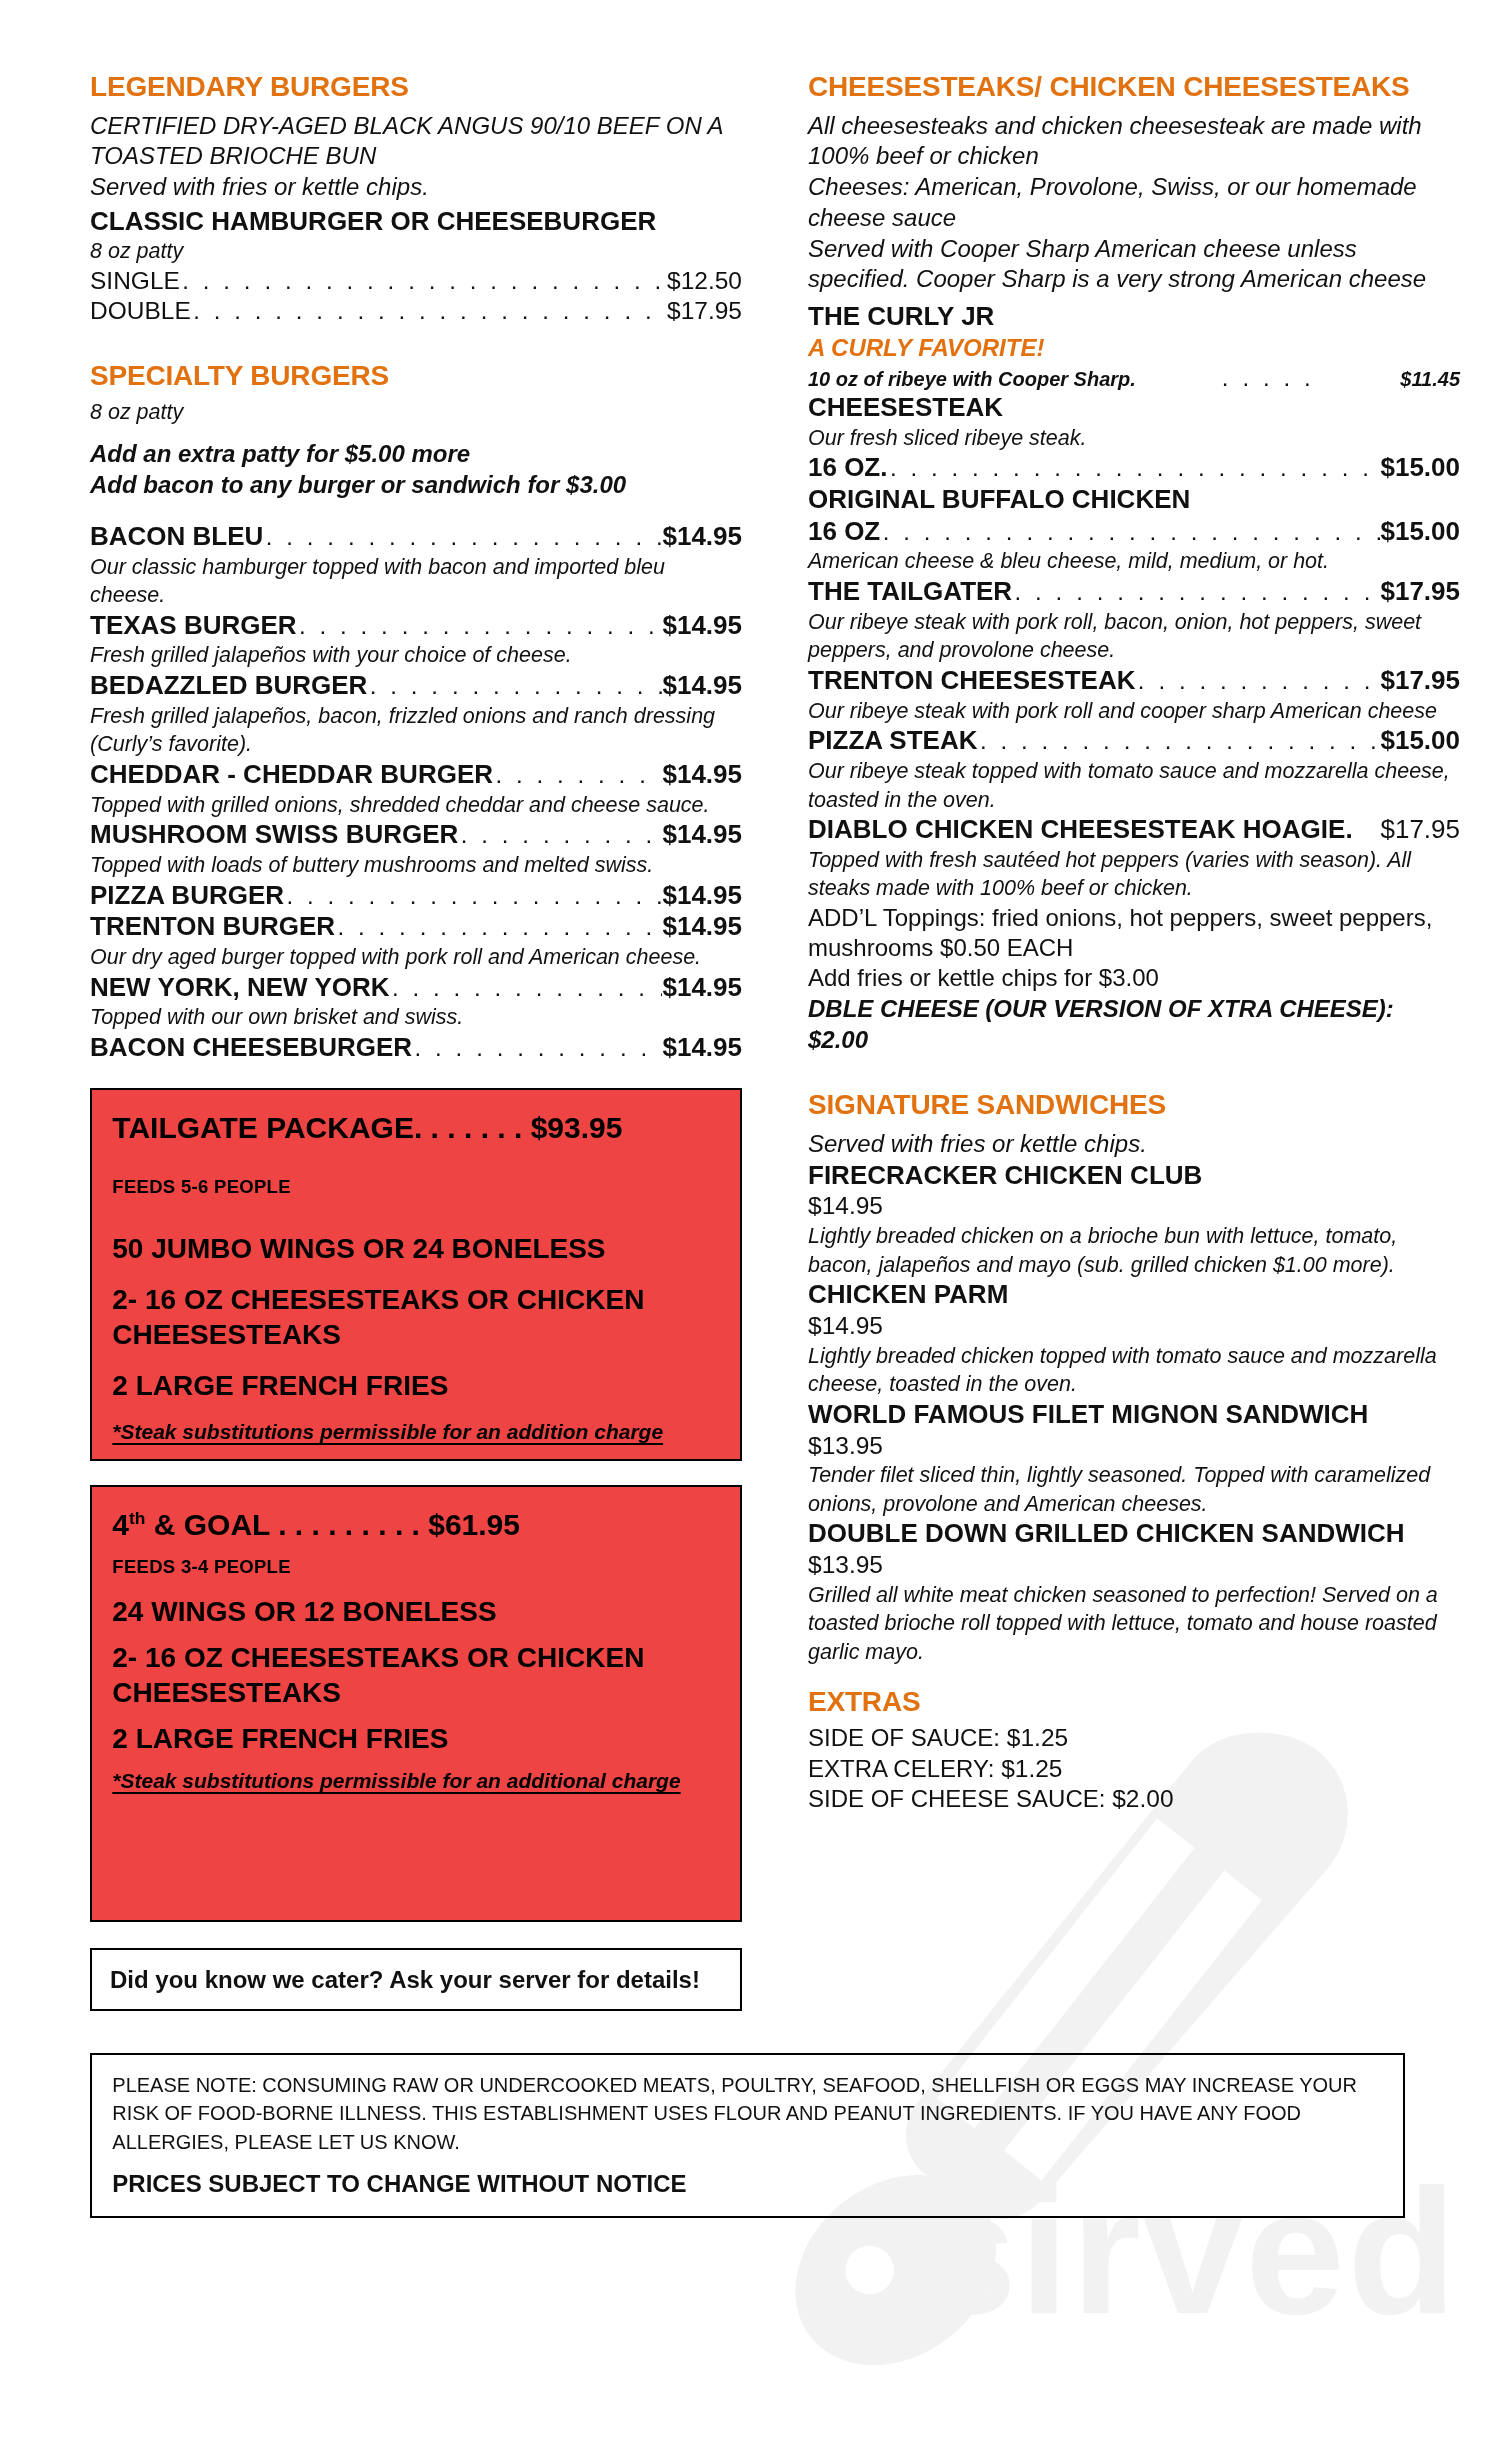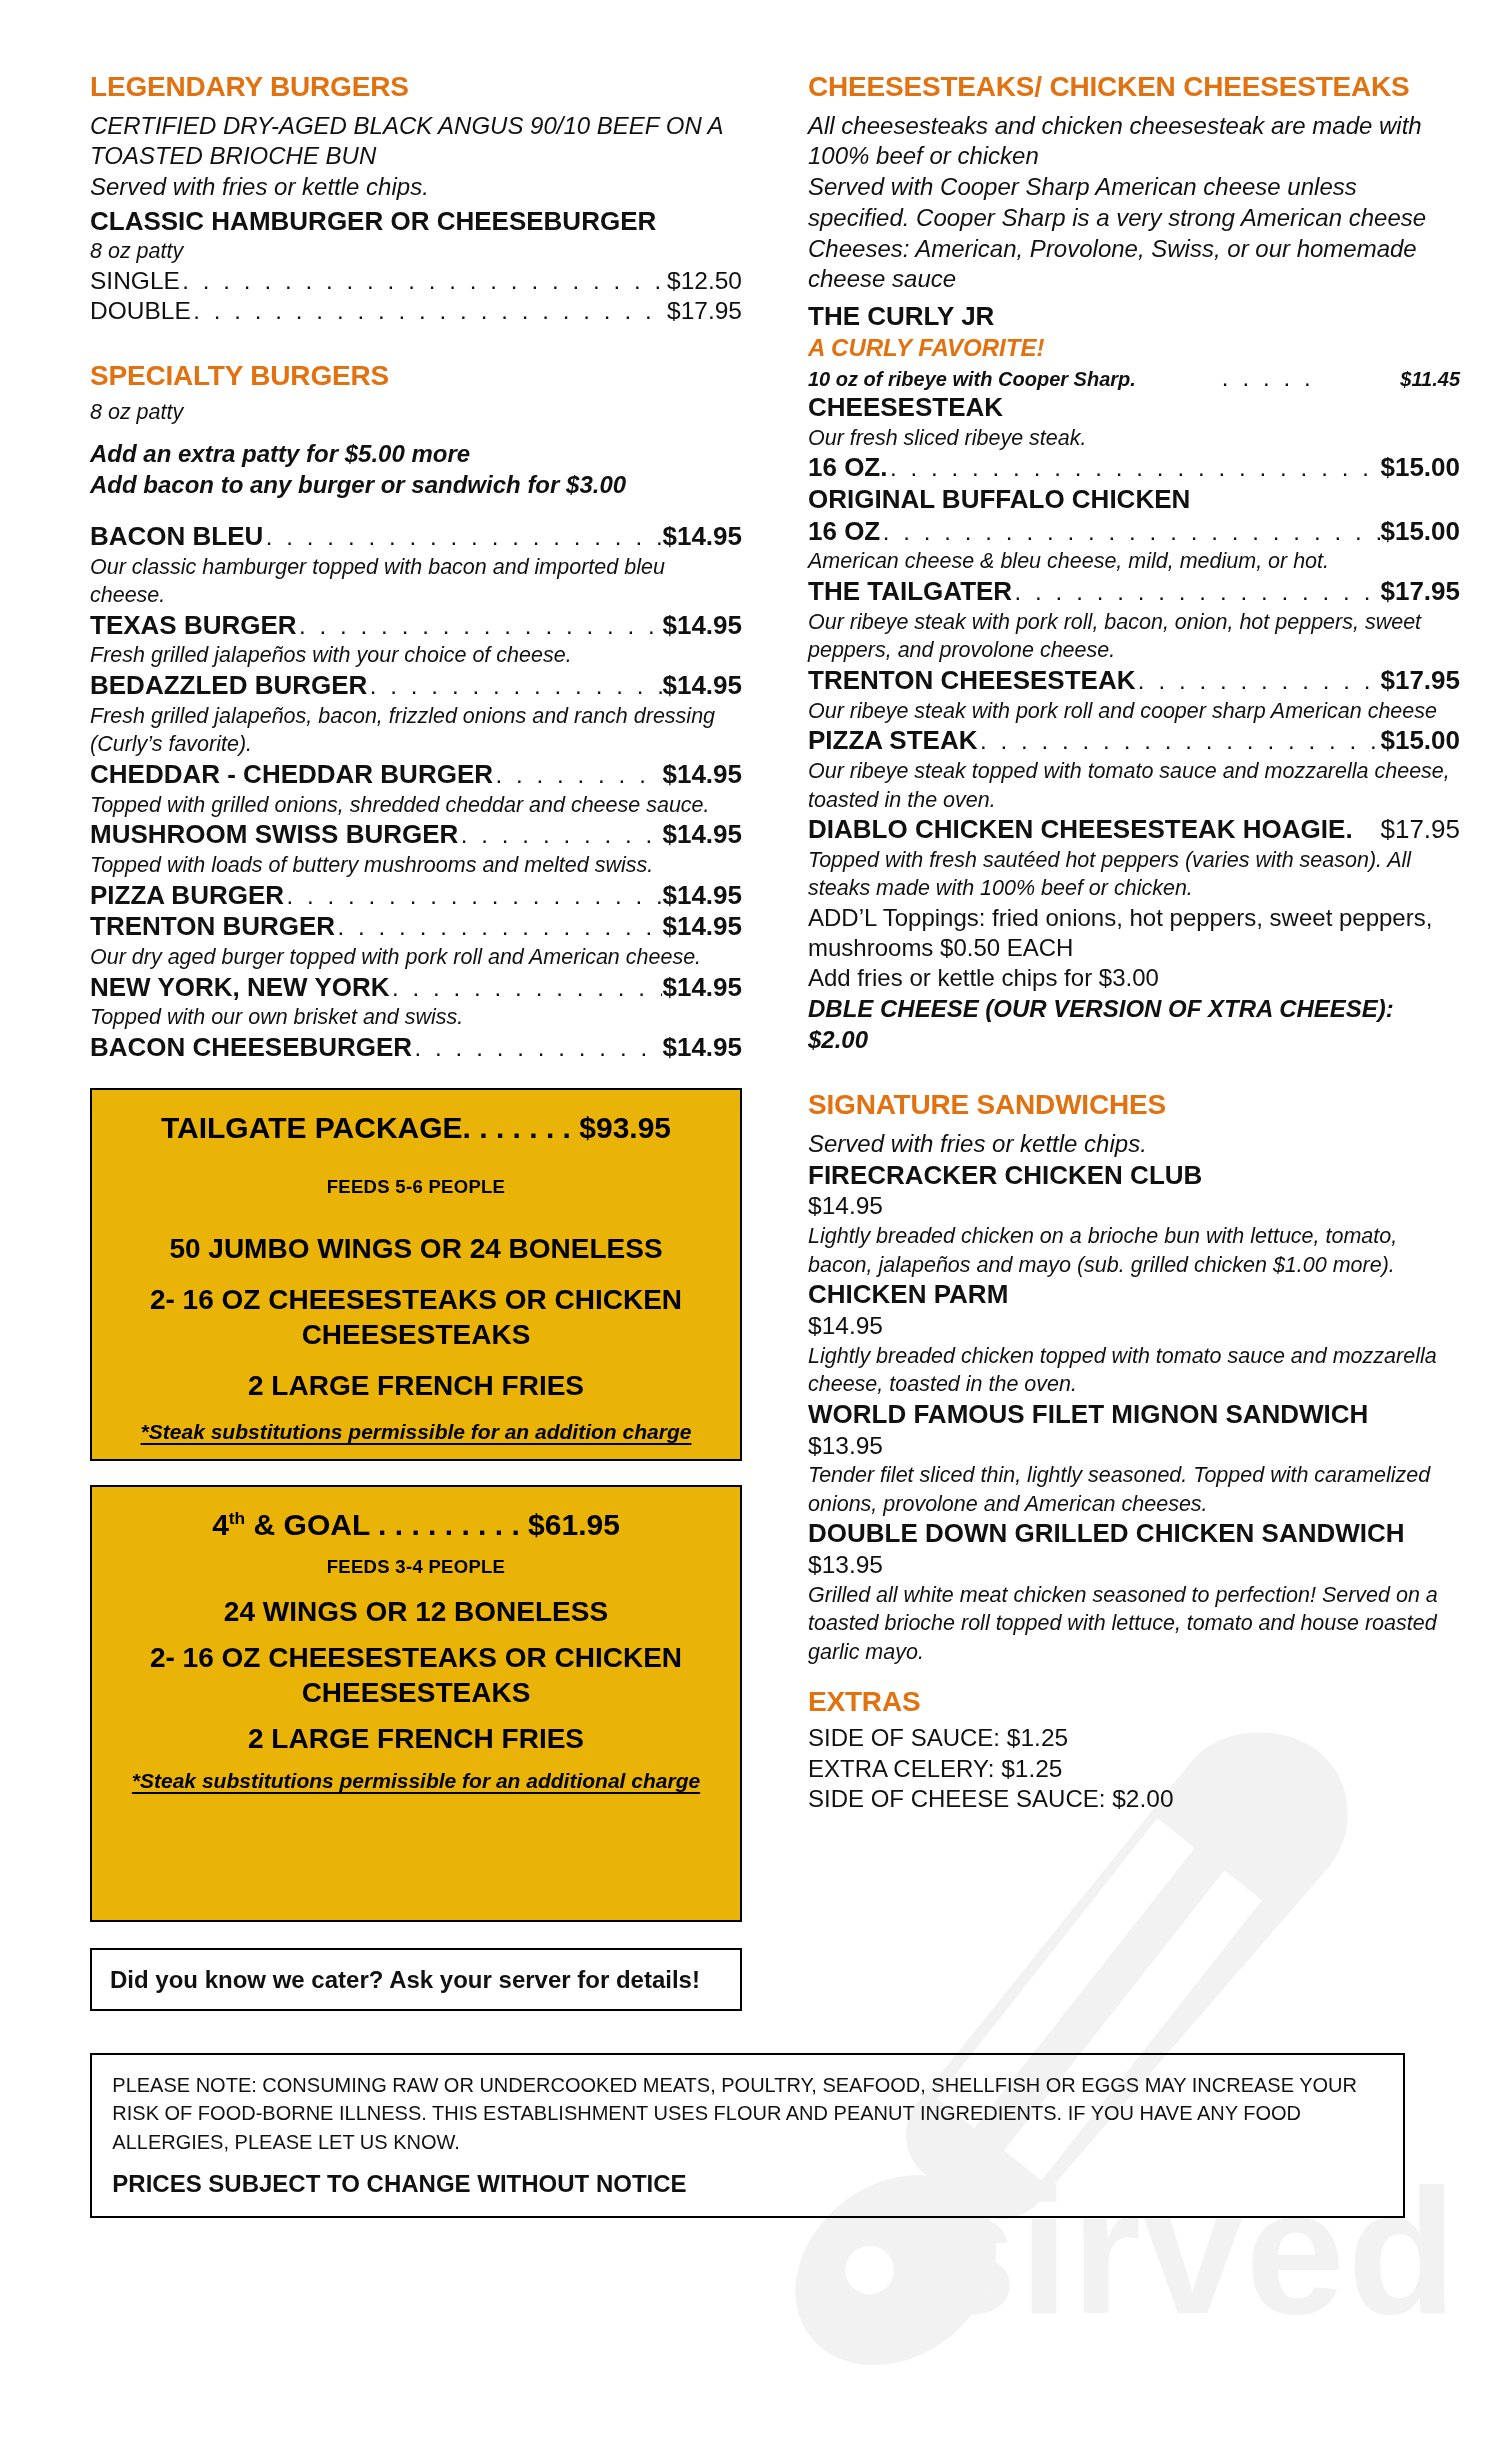--- a/index.html
+++ b/index.html
@@ -141,25 +141,25 @@
   .row.i .name, .row.i .price {
     font-weight: 700; font-style: italic; font-size: 20px; color: #111;
   }
 
   .gap-s { height: 10.8px; }
   .gap-m { height: 20.3px; }
   .gap-l { height: 35px; }
 
   
   .pkg {
-    background: #eab308;
+    background: #ef4444;
     border: 2.4px solid #000;
     margin-top: 24px;
     padding: 20.3px 20.3px 18px 20.3px;
-    text-align: center;
+    text-align: left;
     color: #000;
   }
   .pkg .title {
     font-weight: 700;
     font-size: 30px;
     line-height: 1.2;
     margin-bottom: 20.3px;
   }
   .pkg .title sup { font-size: 0.58em; vertical-align: super; }
   .pkg .feeds {
@@ -376,22 +376,22 @@
       <div class="cater">
         <span>Did you know we cater? Ask your server for details!</span>
       </div>
     </div>
 
     <div class="col">
 
       <div>
         <div class="sec-head">CHEESESTEAKS/ CHICKEN CHEESESTEAKS</div>
         <div class="ital">All cheesesteaks and chicken cheesesteak are made with 100% beef or chicken</div>
+        <div class="ital">Cheeses: American, Provolone, Swiss, or our homemade cheese sauce</div>
         <div class="ital">Served with Cooper Sharp American cheese unless specified. Cooper Sharp is a very strong American cheese</div>
-        <div class="ital">Cheeses: American, Provolone, Swiss, or our homemade cheese sauce</div>
 
         <div class="caps-bold" style="margin-top:6px">THE CURLY JR</div>
         <div class="ital-orange">A CURLY FAVORITE!</div>
         <div class="row i">
           <span class="name">10 oz of ribeye with Cooper Sharp.</span>
           <span class="lead">. . . . .</span>
           <span class="price">$11.45</span>
         </div>
 
         <div class="caps-bold">CHEESESTEAK</div>

